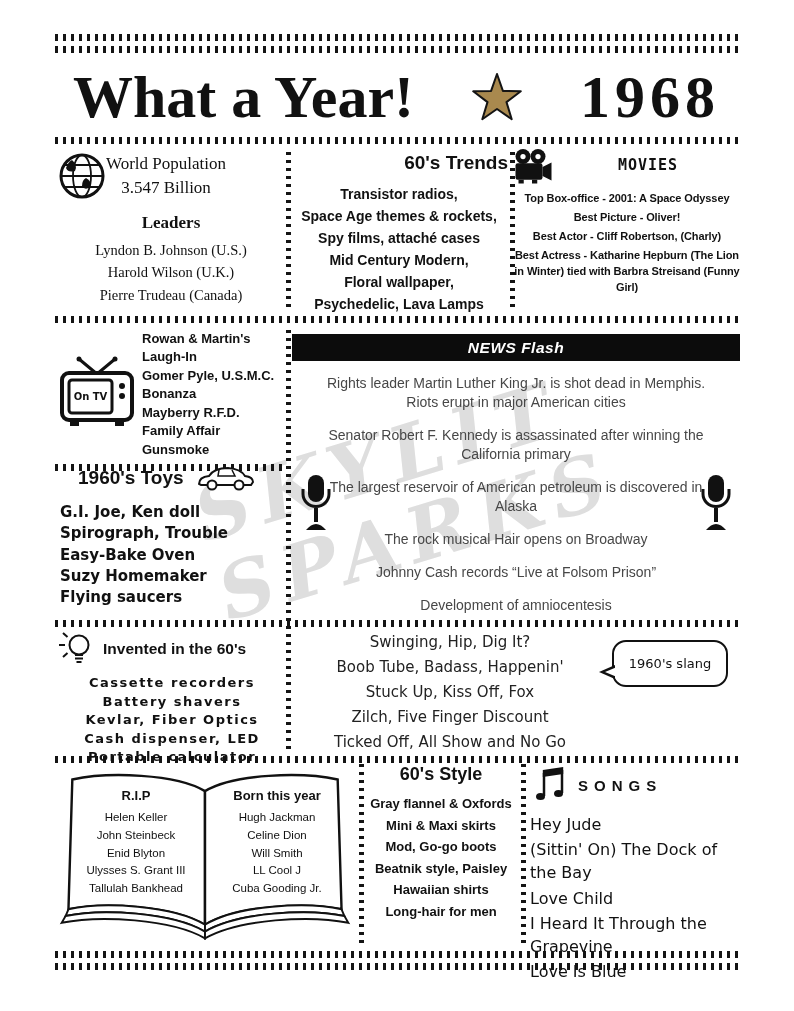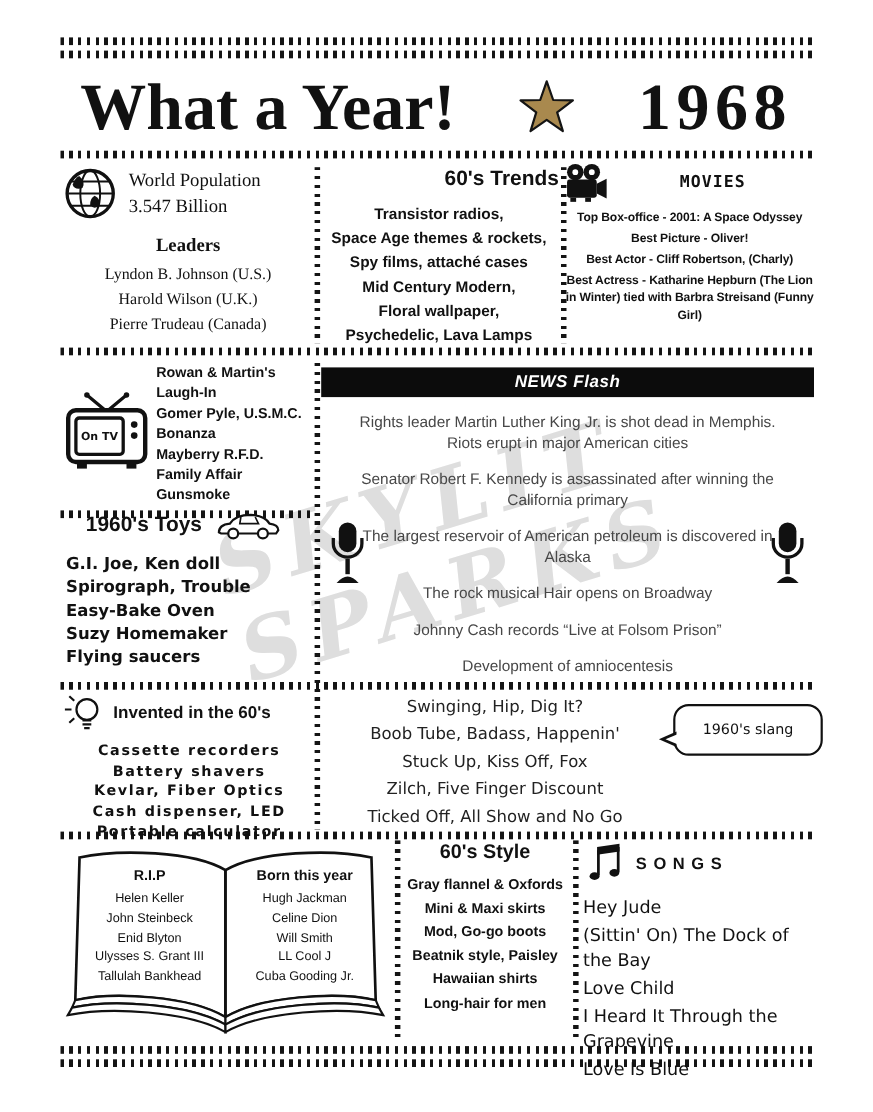--- a/index.html
+++ b/index.html
@@ -18,21 +18,21 @@
              color:#dedede;font-size:76px;letter-spacing:10px;line-height:1.08;}
 
   
   .header{left:55px;top:58px;width:685px;height:78px;display:flex;align-items:center;
           justify-content:space-between;padding:0 20px 0 18px;box-sizing:border-box;}
   .h-title,.h-year{font-family:"Liberation Serif",serif;font-weight:bold;font-size:60px;}
   .h-year{letter-spacing:5px;}
 
   
   .pop{left:58px;top:152px;width:226px;text-align:center;}
-  .pop-top{display:flex;align-items:center;gap:11px;text-align:left;}
+  .pop-top{display:flex;align-items:center;text-align:center;}
   .pop-top .txt{font-family:"Liberation Serif",serif;font-size:17px;line-height:1.4;}
   .pop-leaders-title{font-family:"Liberation Serif",serif;font-weight:bold;font-size:17px;margin-top:13px;}
   .pop-leaders{font-family:"Liberation Serif",serif;font-size:14.5px;line-height:1.55;margin-top:6px;}
 
   
   .trends{left:290px;top:152px;width:218px;text-align:center;}
   .trends-title{font-size:19px;font-weight:bold;margin-bottom:9px;font-family:"Liberation Sans",sans-serif;text-align:right;}
   .trends-items li{font-family:"Liberation Sans",sans-serif;font-weight:bold;font-size:14px;line-height:22px;}
 
   
@@ -72,21 +72,21 @@
   .inv{left:58px;top:630px;width:228px;text-align:center;}
   .inv-head{display:flex;align-items:center;gap:9px;text-align:left;}
   .inv-title{font-size:15.5px;font-weight:bold;font-family:"Liberation Sans",sans-serif;}
   .inv-items{margin-top:6px;}
   .inv-items li{font-size:13px;font-weight:bold;letter-spacing:1.5px;line-height:1.43;}
 
   
   .slang{left:292px;top:630px;width:316px;text-align:center;}
   .slang-items li{font-size:15px;line-height:25px;color:#222;}
   .bubble{left:612px;top:640px;width:100px;border:2px solid #111;border-radius:14px;
-          padding:14px 16px;text-align:center;font-size:13px;background:#fff;}
+          padding:14px 6px;text-align:center;font-size:13px;background:#fff;}
   .bubble::before{content:"";position:absolute;left:-15px;top:23px;border-style:solid;
                   border-width:7px 16px 7px 0;border-color:transparent #111 transparent transparent;}
   .bubble::after{content:"";position:absolute;left:-9px;top:25px;border-style:solid;
                  border-width:5px 12px 5px 0;border-color:transparent #fff transparent transparent;}
 
   
   .book{left:52px;top:764px;width:306px;height:184px;}
   .book > svg{position:absolute;left:0;top:0;}
   .book-page{position:absolute;width:116px;text-align:center;}
   .page-rip{left:26px;top:24px;}

